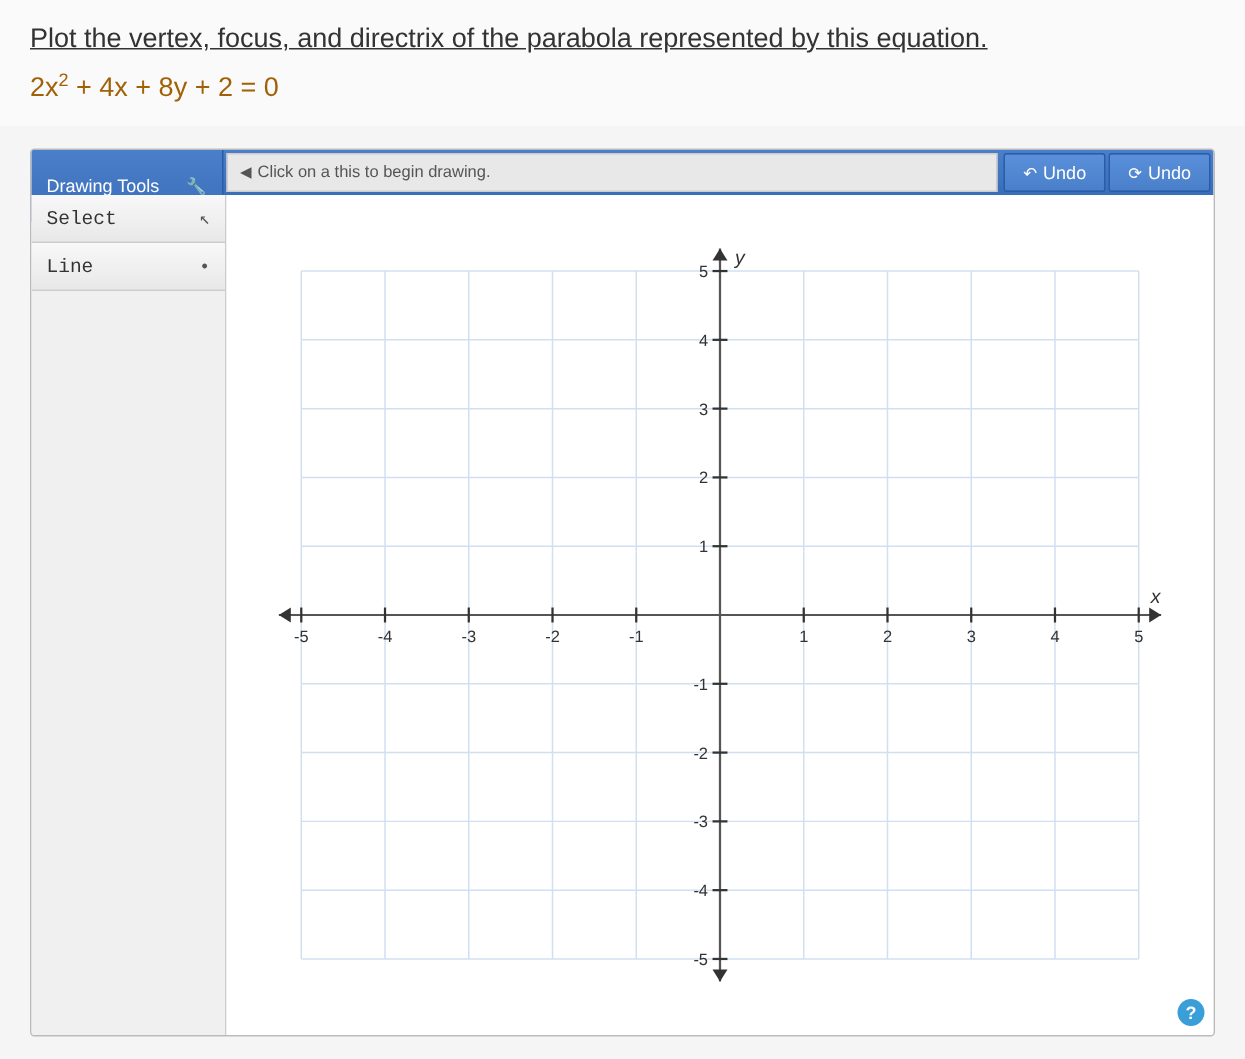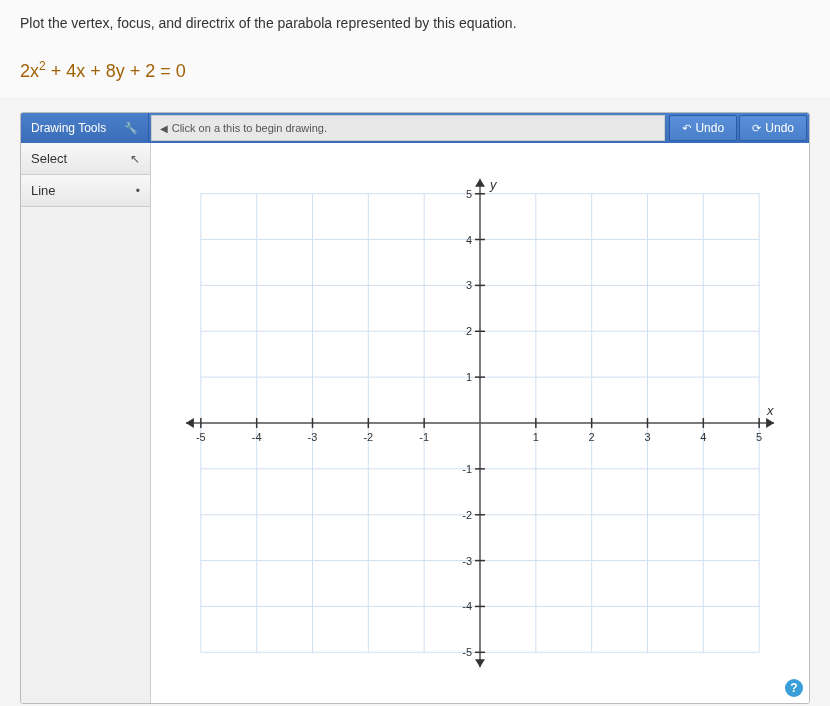--- a/index.html
+++ b/index.html
@@ -8,23 +8,24 @@
       background: #f5f5f5;
       width: 830px;
       height: 706px;
       overflow: hidden;
     }
     .question-area {
       padding: 15px 20px;
       background: #fafafa;
     }
     .question-text {
-      font-size: 14px;
+      font-size: 18px;
       color: #333;
-      margin-bottom: 28px;
+      margin-bottom: 10px;
+      text-decoration: underline;
     }
     .equation {
       font-size: 18px;
       font-weight: normal;
       color: #a16207;
     }
     .equation sup { font-size: 12px; vertical-align: super; }
     .tool-container {
       margin: 15px 20px 10px 20px;
       border: 1px solid #bbb;
@@ -36,21 +37,21 @@
       display: flex;
       align-items: stretch;
       background: linear-gradient(#4a7fc9, #3a6db9);
       height: 30px;
     }
     .drawing-tools-header {
       width: 128px;
       background: linear-gradient(#4a7fc9, #3a6db9);
       color: #fff;
       font-size: 12px;
-      padding: 6px 10px;
+      padding: 24px 10px;
       display: flex;
       justify-content: space-between;
       align-items: center;
       border-right: 1px solid #2a5da9;
     }
     .wrench-icon { font-size: 11px; }
     .hint-bar {
       flex: 1;
       background: #e8e8e8;
       color: #555;
@@ -92,20 +93,21 @@
     .tool-item {
       display: flex;
       justify-content: space-between;
       align-items: center;
       padding: 8px 10px;
       background: linear-gradient(#f8f8f8, #e8e8e8);
       border-bottom: 1px solid #ccc;
       font-size: 13px;
       color: #333;
       cursor: pointer;
+      font-family: Liberation Mono, monospace;
     }
     .tool-item .tool-icon { font-size: 12px; color: #555; }
     .graph-area {
       flex: 1;
       background: #fff;
       position: relative;
       display: flex;
       align-items: center;
       justify-content: center;
     }

